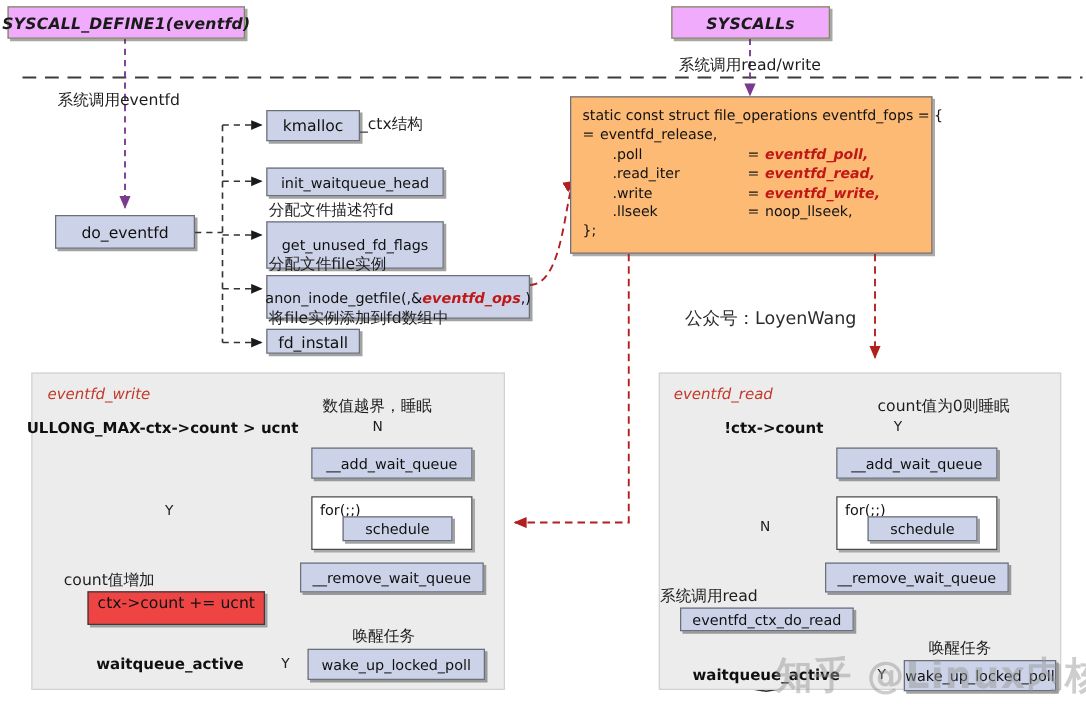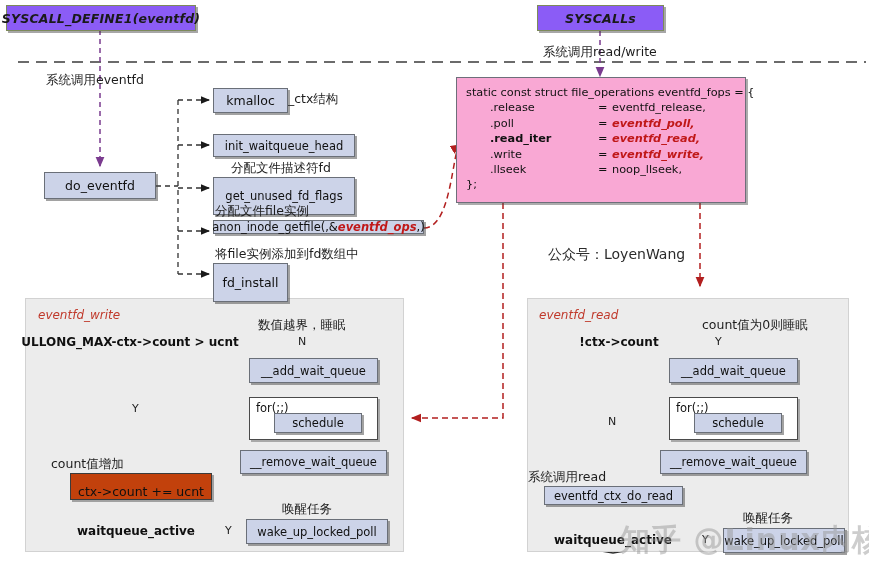--- a/index.html
+++ b/index.html
@@ -4,38 +4,38 @@
 <style>
   html,body{margin:0;padding:0;background:#ffffff;}
   body{width:869px;height:574px;position:relative;overflow:hidden;
        font-family:"DejaVu Sans","Liberation Sans",sans-serif;}
   #stage{position:absolute;left:0;top:0;width:869px;height:574px;}
   svg.layer{position:absolute;left:0;top:0;width:869px;height:574px;pointer-events:none;}
 
   .abs{position:absolute;box-sizing:border-box;}
 
   
-  .term{background:#8b5cf6;border:1.4px solid #7d8a5a;
+  .term{background:#f0abfc;border:1.4px solid #7d8a5a;
         font-style:italic;font-weight:bold;font-size:12.5px;color:#1a1a1a;
         display:flex;align-items:center;justify-content:center;
         box-shadow:2px 2px 0 rgba(60,60,60,.45);letter-spacing:.2px;}
   .proc{background:#ccd3e8;border:1.3px solid #6a6f78;
         font-size:12.5px;color:#101010;
         display:flex;align-items:center;justify-content:center;
         box-shadow:2px 2px 0 rgba(70,70,70,.5);}
   .procsm{font-size:11.5px;}
-  .plain{background:#c2410c;border:1.3px solid #3b3b3b;
+  .plain{background:#ef4444;border:1.3px solid #3b3b3b;
         font-size:12.5px;color:#101010;
-        display:flex;align-items:flex-end;justify-content:center;
+        display:flex;align-items:flex-start;justify-content:center;
         box-shadow:2px 2px 0 rgba(70,70,70,.45);}
   .loopbox{background:#ffffff;border:1.3px solid #4a4a4a;
         box-shadow:2px 2px 0 rgba(70,70,70,.4);}
   .loopbox .lbl{position:absolute;left:6px;top:3px;font-size:11.5px;color:#111;}
 
-  .codebox{background:#f9a8d4;border:1.6px solid #6e6e7a;
+  .codebox{background:#fdba74;border:1.6px solid #6e6e7a;
         box-shadow:2px 2px 0 rgba(70,70,70,.45);
         font-family:"DejaVu Sans","Liberation Sans",sans-serif;
         font-size:11.3px;color:#111;padding:7px 9px 6px 9px;line-height:15.4px;}
   .codebox .crow{display:flex;white-space:pre;}
   .codebox .k{width:108px;display:inline-block;}
   .codebox .eq{width:14px;display:inline-block;}
   .red-it{color:#c01818;font-style:italic;font-weight:bold;}
 
   
   .panel{background:#ececec;border:1px solid #d2d2d2;}
@@ -148,51 +148,50 @@
 
   <div class="note note-cn" style="left:215px;top:71px;margin-top:20px;">分配eventfd_ctx结构</div>
   <div class="abs proc" style="left:213px;top:88px;width:75px;height:25px;">
     <span>kmalloc</span>
   </div>
 
   <div class="abs proc procsm" style="left:213px;top:134px;width:142px;height:23px;">
     <span>init_waitqueue_head</span>
   </div>
 
-  <div class="note note-cn" style="left:215px;top:160px;margin-left:16px;">分配文件描述符fd</div>
+  <div class="note note-cn" style="left:215px;top:160px;">分配文件描述符fd</div>
   <div class="abs proc procsm" style="left:213px;top:177px;width:142px;height:38px;justify-content:center;">
     <span>get_unused_fd_flags</span>
   </div>
 
   <div class="note note-cn" style="left:215px;top:203px;">分配文件file实例</div>
-  <div class="abs proc procsm" style="left:213px;top:220px;width:211px;height:14px;">
+  <div class="abs proc procsm" style="left:213px;top:220px;width:211px;height:35px;">
     <span>anon_inode_getfile(,&amp;</span>
       <span class="red-it">eventfd_ops</span>
       <span>,)</span>
   </div>
 
   <div class="note note-cn" style="left:215px;top:246px;">将file实例添加到fd数组中</div>
-  <div class="abs proc" style="left:213px;top:263px;width:75px;height:39px;text-align:right;">
+  <div class="abs proc" style="left:213px;top:263px;width:75px;height:20px;text-align:right;">
     <span>fd_install</span>
   </div>
 
   <div class="abs codebox" style="left:456px;top:77px;width:290px;height:126px;">
     <div class="crow">static const struct file_operations eventfd_fops = {</div>
     <div class="crow">
-      <span class="k" style="padding-left:24px;">.release</span>
       <span class="eq">=</span>
       <span>eventfd_release,</span>
     </div>
     <div class="crow">
       <span class="k" style="padding-left:24px;">.poll</span>
       <span class="eq">=</span>
       <span class="red-it">eventfd_poll,</span>
     </div>
     <div class="crow">
-      <span class="k" style="padding-left:24px;font-weight:bold;">.read_iter</span>
+      <span class="k" style="padding-left:24px;">.read_iter</span>
       <span class="eq">=</span>
       <span class="red-it">eventfd_read,</span>
     </div>
     <div class="crow">
       <span class="k" style="padding-left:24px;">.write</span>
       <span class="eq">=</span>
       <span class="red-it">eventfd_write,</span>
     </div>
     <div class="crow">
       <span class="k" style="padding-left:24px;">.llseek</span>

